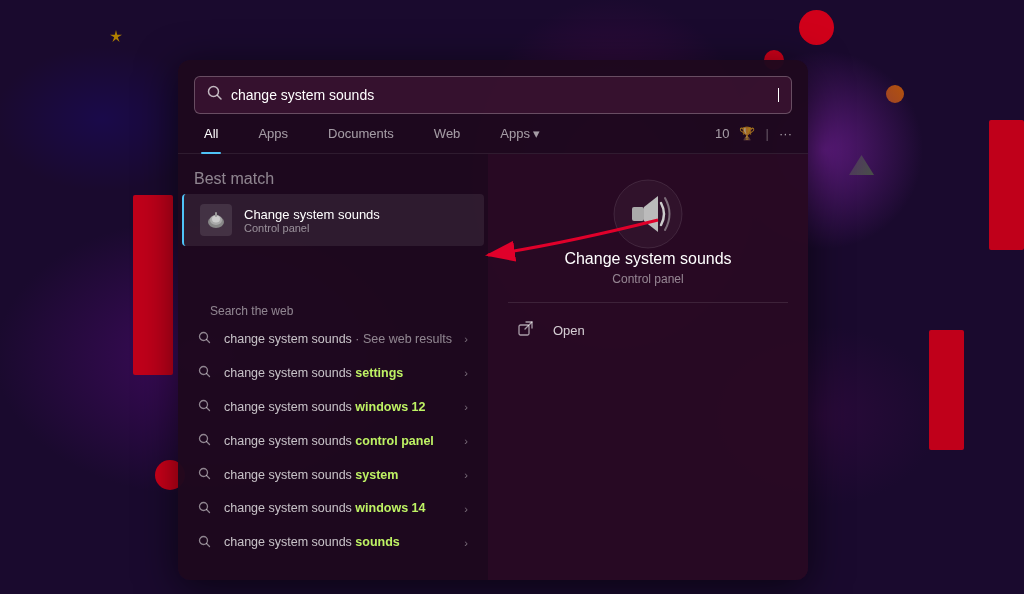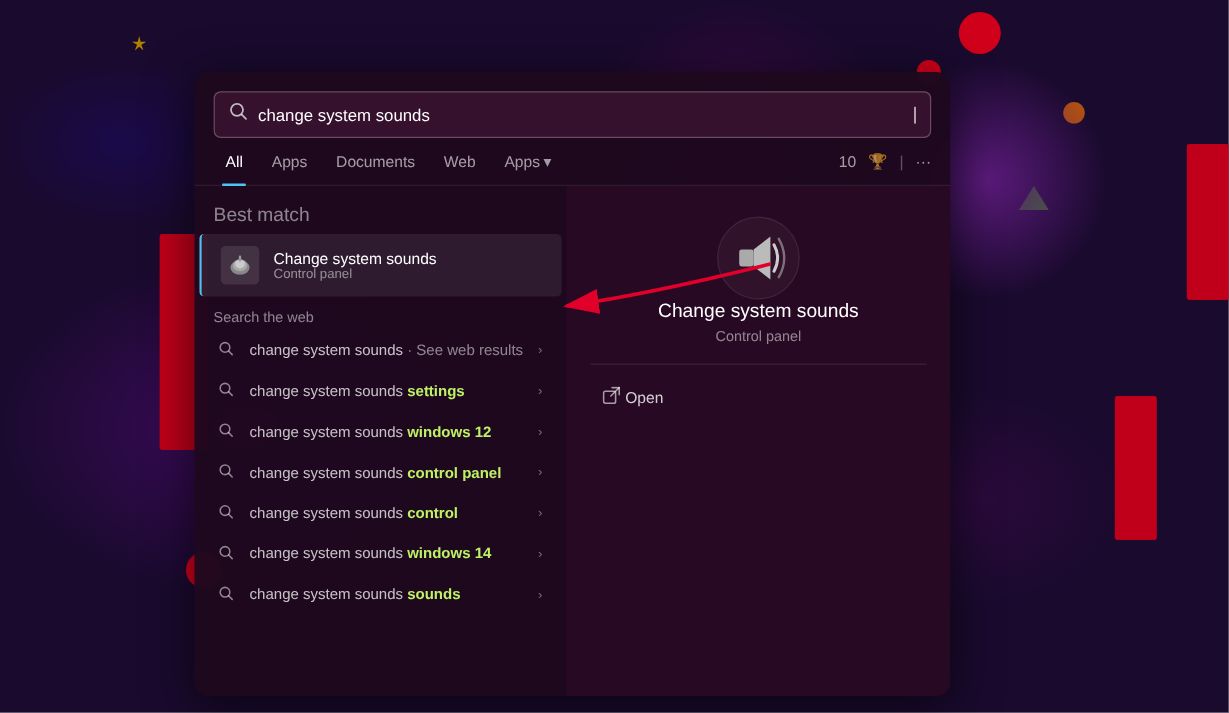--- a/index.html
+++ b/index.html
@@ -37,21 +37,21 @@
     .red-dot-1 { position: absolute; right: 190px; top: 10px; width: 35px; height: 35px; border-radius: 50%; background: #d0001a; }
     .red-dot-2 { position: absolute; right: 240px; top: 50px; width: 20px; height: 20px; border-radius: 50%; background: #d0001a; }
     .red-dot-3 { position: absolute; left: 155px; top: 460px; width: 30px; height: 30px; border-radius: 50%; background: #d0001a; }
     .green-shape { position: absolute; right: 150px; top: 155px; width: 25px; height: 20px; background: #3a7a20; clip-path: polygon(50% 0%, 100% 100%, 0% 100%); }
     .orange-blob { position: absolute; right: 120px; top: 85px; width: 18px; height: 18px; border-radius: 50%; background: #b05010; }
     .yellow-dot { position: absolute; left: 110px; top: 30px; width: 12px; height: 12px; background: #b08000; clip-path: polygon(50% 0%, 60% 40%, 100% 40%, 65% 60%, 80% 100%, 50% 75%, 20% 100%, 35% 60%, 0% 40%, 40% 40%); }
     .purple-mass { position: absolute; right: 100px; top: 50px; width: 200px; height: 200px; background: radial-gradient(ellipse, #5a1a7a 0%, transparent 70%); }
 
     .start-menu {
       position: absolute;
-      left: 162px;
+      left: 178px;
       top: 60px;
       width: 630px;
       height: 520px;
       background: rgba(30, 8, 30, 0.97);
       border-radius: 12px;
       overflow: hidden;
       box-shadow: 0 8px 40px rgba(0,0,0,0.6);
       display: flex;
       flex-direction: column;
     }
@@ -91,21 +91,21 @@
       height: 14px;
       background: #fff;
       margin-left: 1px;
       vertical-align: middle;
     }
 
     .tabs-row {
       display: flex;
       align-items: center;
       padding: 8px 16px 0 16px;
-      gap: 4px;
+      gap: 20px;
       border-bottom: 1px solid rgba(255,255,255,0.08);
       padding-bottom: 8px;
     }
 
     .tab {
       color: rgba(255,255,255,0.6);
       font-size: 13px;
       padding: 4px 10px;
       cursor: pointer;
       border-radius: 4px;
@@ -196,22 +196,23 @@
       font-weight: 500;
     }
     .item-subtitle {
       color: rgba(255,255,255,0.5);
       font-size: 11px;
     }
 
     .web-section-label {
       color: rgba(255,255,255,0.5);
       font-size: 12px;
-      padding: 10px 16px 4px 16px;
+      padding: 10px 16px 4px 32px;
       font-weight: 500;
+      margin-top: 48px;
     }
 
     .search-result-item {
       display: flex;
       align-items: center;
       justify-content: center;
       padding: 8px 16px;
       cursor: pointer;
       border-radius: 4px;
       margin: 1px 4px;
@@ -280,21 +281,21 @@
     .divider-line {
       width: 100%;
       height: 1px;
       background: rgba(255,255,255,0.1);
       margin-bottom: 12px;
     }
 
     .action-btn {
       display: flex;
       align-items: center;
-      gap: 4px;
+      gap: 20px;
       color: rgba(255,255,255,0.8);
       font-size: 13px;
       cursor: pointer;
       padding: 6px 10px;
       border-radius: 4px;
       align-self: flex-start;
       width: 100%;
     }
 
     .action-icon {
@@ -441,21 +442,21 @@
       </div>
 
       <div class="search-result-item">
         <div class="search-result-left">
           <span class="search-icon-small">
             <svg width="13" height="13" viewBox="0 0 13 13" fill="none">
               <circle cx="5.5" cy="5.5" r="4" stroke="rgba(255,255,255,0.5)" stroke-width="1.3"></circle>
               <line x1="8.5" y1="8.5" x2="11.5" y2="11.5" stroke="rgba(255,255,255,0.5)" stroke-width="1.3" stroke-linecap="round"></line>
             </svg>
           </span>
-          <span class="result-text">change system sounds <strong>control</strong></span>
+          <span class="result-text">change system sounds <strong>system</strong></span>
         </div>
         <span class="chevron">›</span>
       </div>
 
       <div class="search-result-item">
         <div class="search-result-left">
           <span class="search-icon-small">
             <svg width="13" height="13" viewBox="0 0 13 13" fill="none">
               <circle cx="5.5" cy="5.5" r="4" stroke="rgba(255,255,255,0.5)" stroke-width="1.3"></circle>
               <line x1="8.5" y1="8.5" x2="11.5" y2="11.5" stroke="rgba(255,255,255,0.5)" stroke-width="1.3" stroke-linecap="round"></line>

